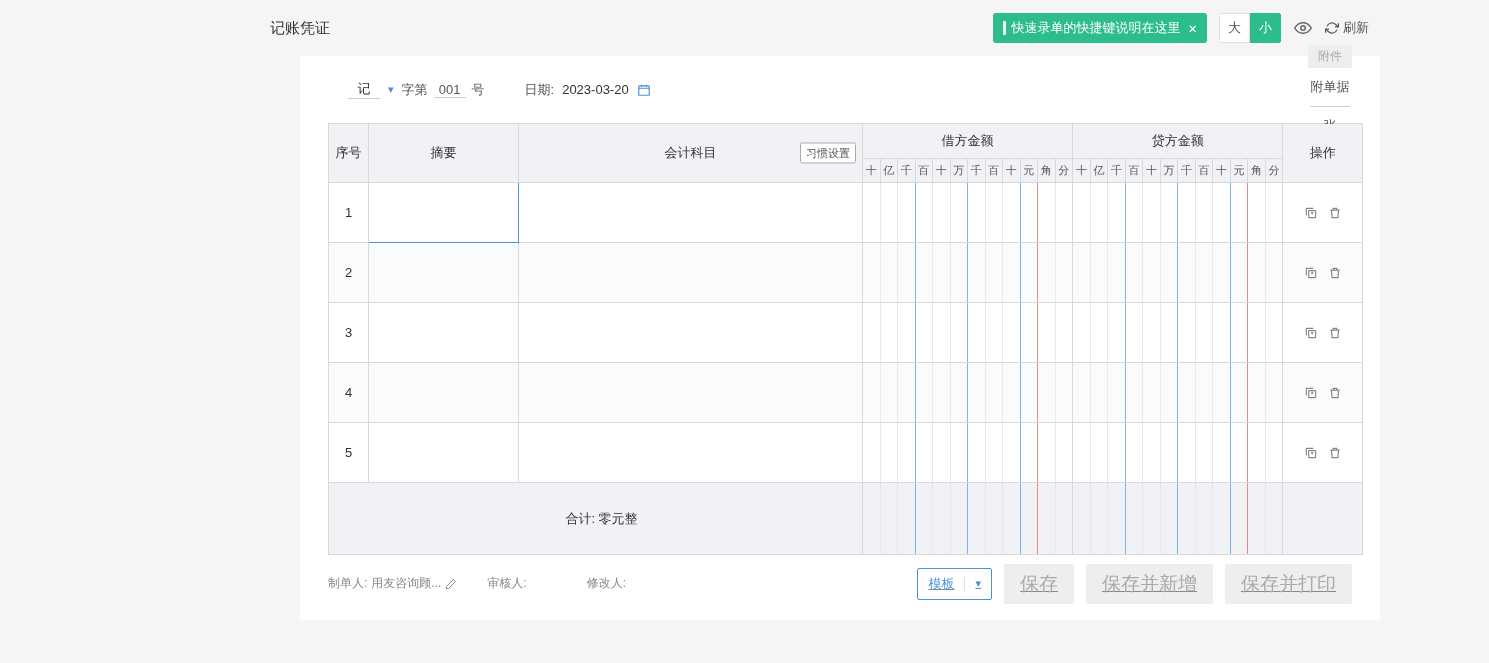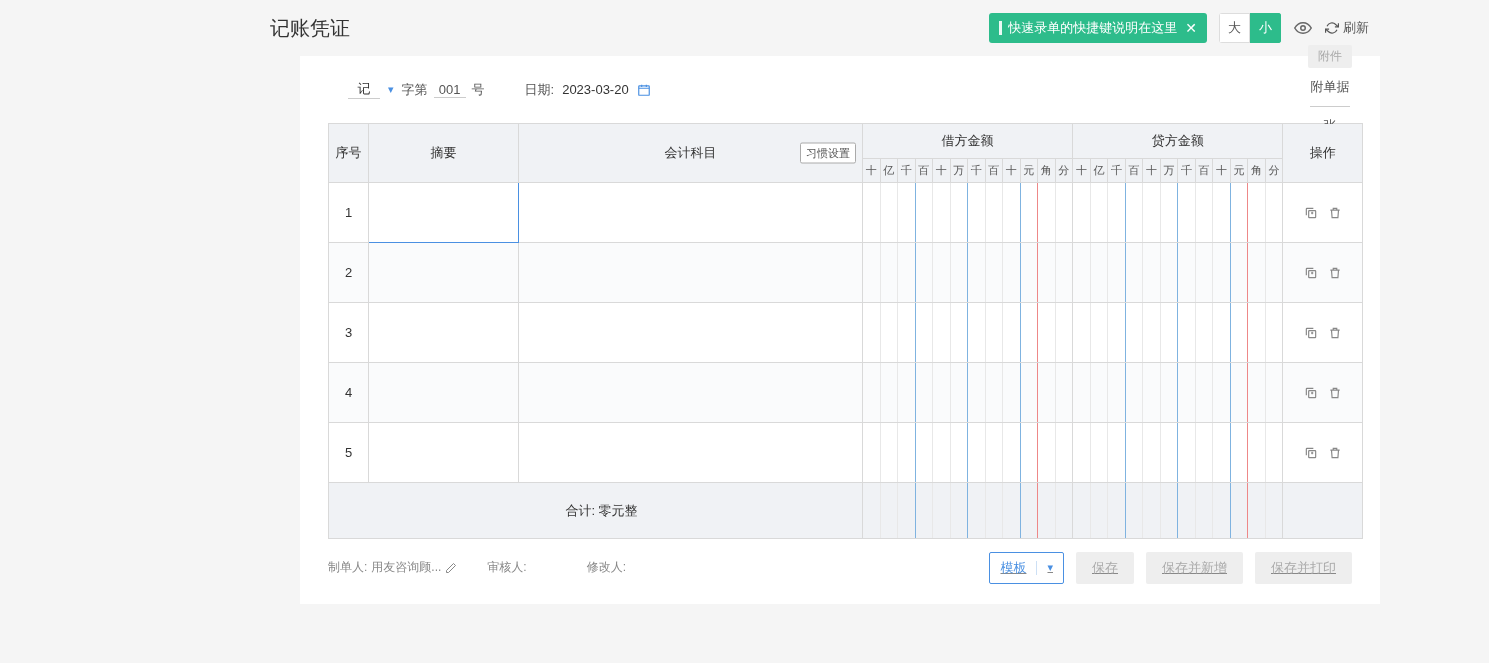--- a/index.html
+++ b/index.html
@@ -14,31 +14,32 @@
 .page {
   padding: 0 40px;
 }
 .topbar {
   display: flex;
   align-items: center;
   height: 56px;
   position: relative;
 }
 .title {
-  font-size: 20px;
+  font-size: 15px;
   color: #333;
   margin-left: 230px;
   font-weight: 400;
 }
 .topbar-right {
   position: absolute;
   right: 80px;
   display: flex;
   align-items: center;
   gap: 12px;
+  font-family: Liberation Mono, monospace;
 }
 .tip-banner {
   background: #2dbc8b;
   color: #fff;
   padding: 6px 10px;
   border-radius: 3px;
   display: flex;
   align-items: center;
   font-size: 13px;
   position: relative;
@@ -187,21 +188,21 @@
 .amount-grid span:nth-child(3) { border-right-color: #7fb3e0; }
 .amount-grid span:nth-child(6) { border-right-color: #7fb3e0; }
 .amount-grid span:nth-child(9) { border-right-color: #7fb3e0; }
 .amount-grid span:nth-child(10) { border-right-color: #e88; }
 .amount-grid span:last-child { border-right: none; }
 .action-td { }
 .act-icons { display:flex; gap:10px; justify-content:center; color:#888; }
 .act-icons span { cursor:pointer; }
 .total-row td {
   background: #f0f2f5 !important;
-  height: 56px;
+  height: 72px;
   text-align: left;
   padding-left: 12px;
   color: #333;
 }
 .footer {
   display: flex; align-items: center;
   margin-top: 20px;
   font-size: 12px;
   color: #888;
   position: relative;
@@ -214,21 +215,21 @@
   position: absolute; right: 0; display:flex; gap:12px; align-items:center;text-decoration:underline;
 }
 .tpl-btn {
   border: 1px solid #4a90e2; color:#4a90e2; background:#fff;
   padding: 6px 10px; display:flex; align-items:center; gap:10px;
   cursor:pointer; font-size:13px; border-radius:2px;
 }
 .tpl-btn .sep { width:1px; height:14px; background:#cde0f5; }
 .tpl-btn .chev { font-size:11px; }
 .gray-btn {
-  background:#eee; color:#aaa; border:none; padding:7px 16px; font-size:13px; border-radius:2px;
+  background:#eee; color:#aaa; border:none; padding:7px 16px; font-size:19px; border-radius:2px;
 }
 svg { display:block; }
 </style>
 </head>
 <body>
 
 <div class="page">
   <div class="topbar">
     <div class="title">记账凭证</div>
     <div class="topbar-right">

